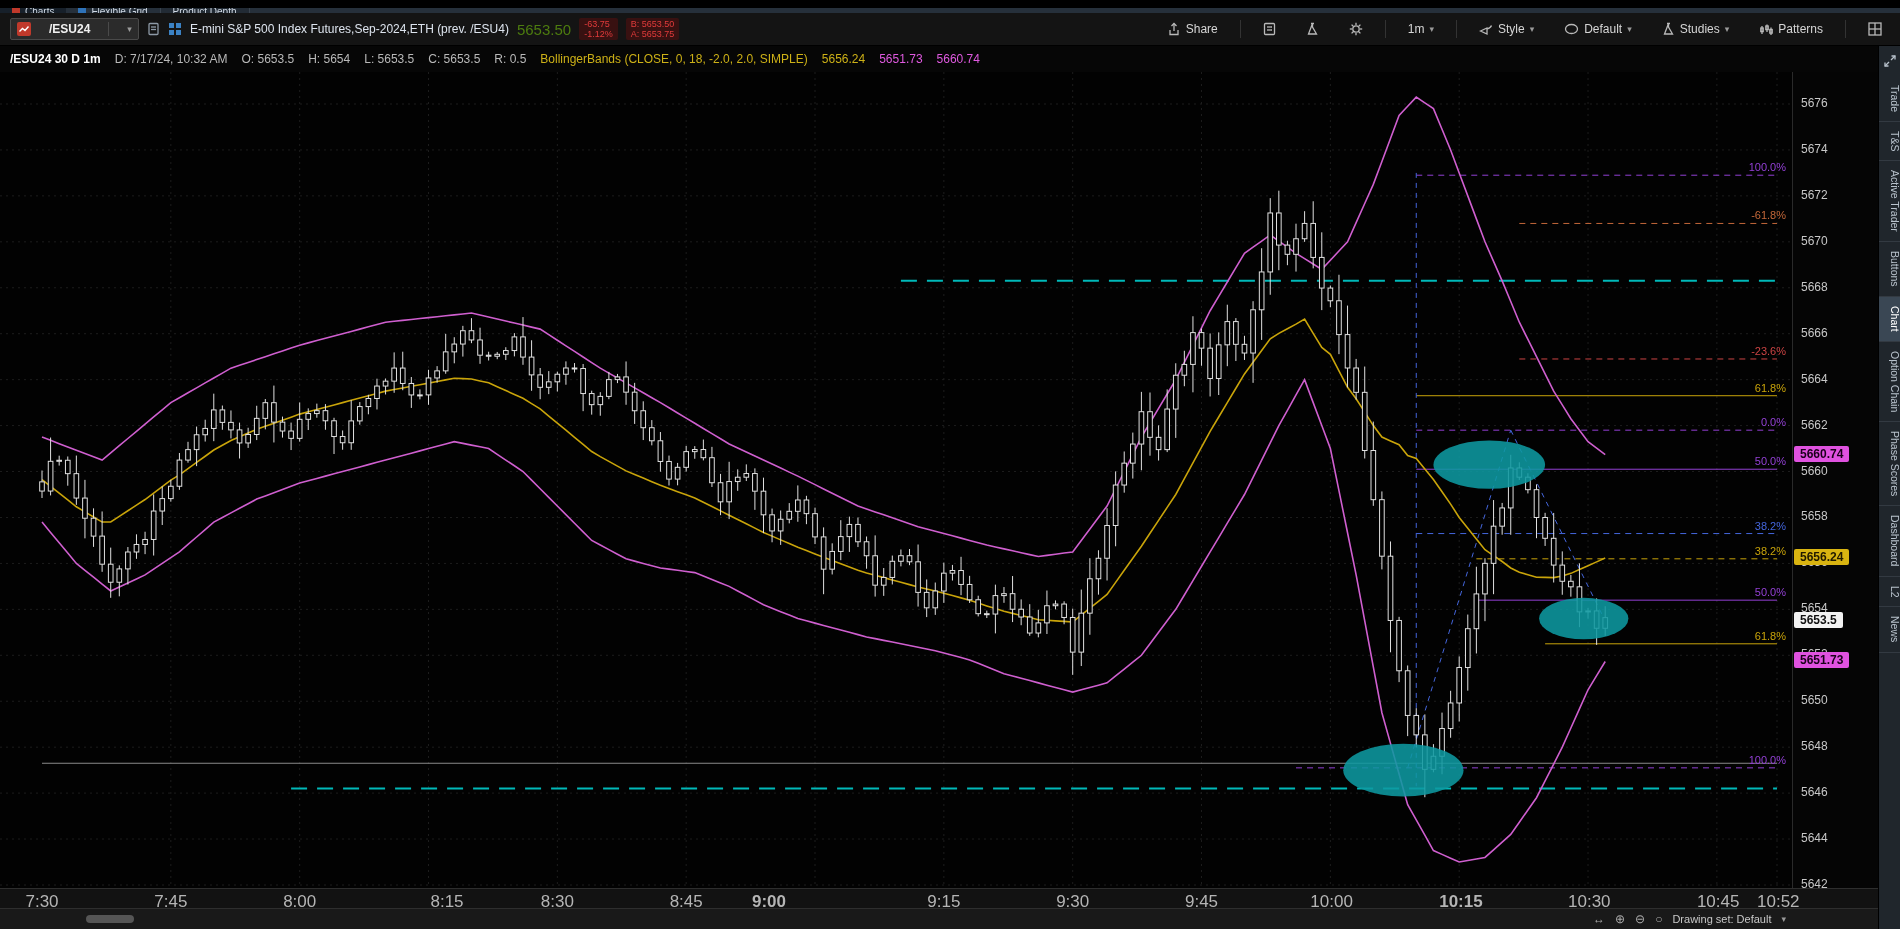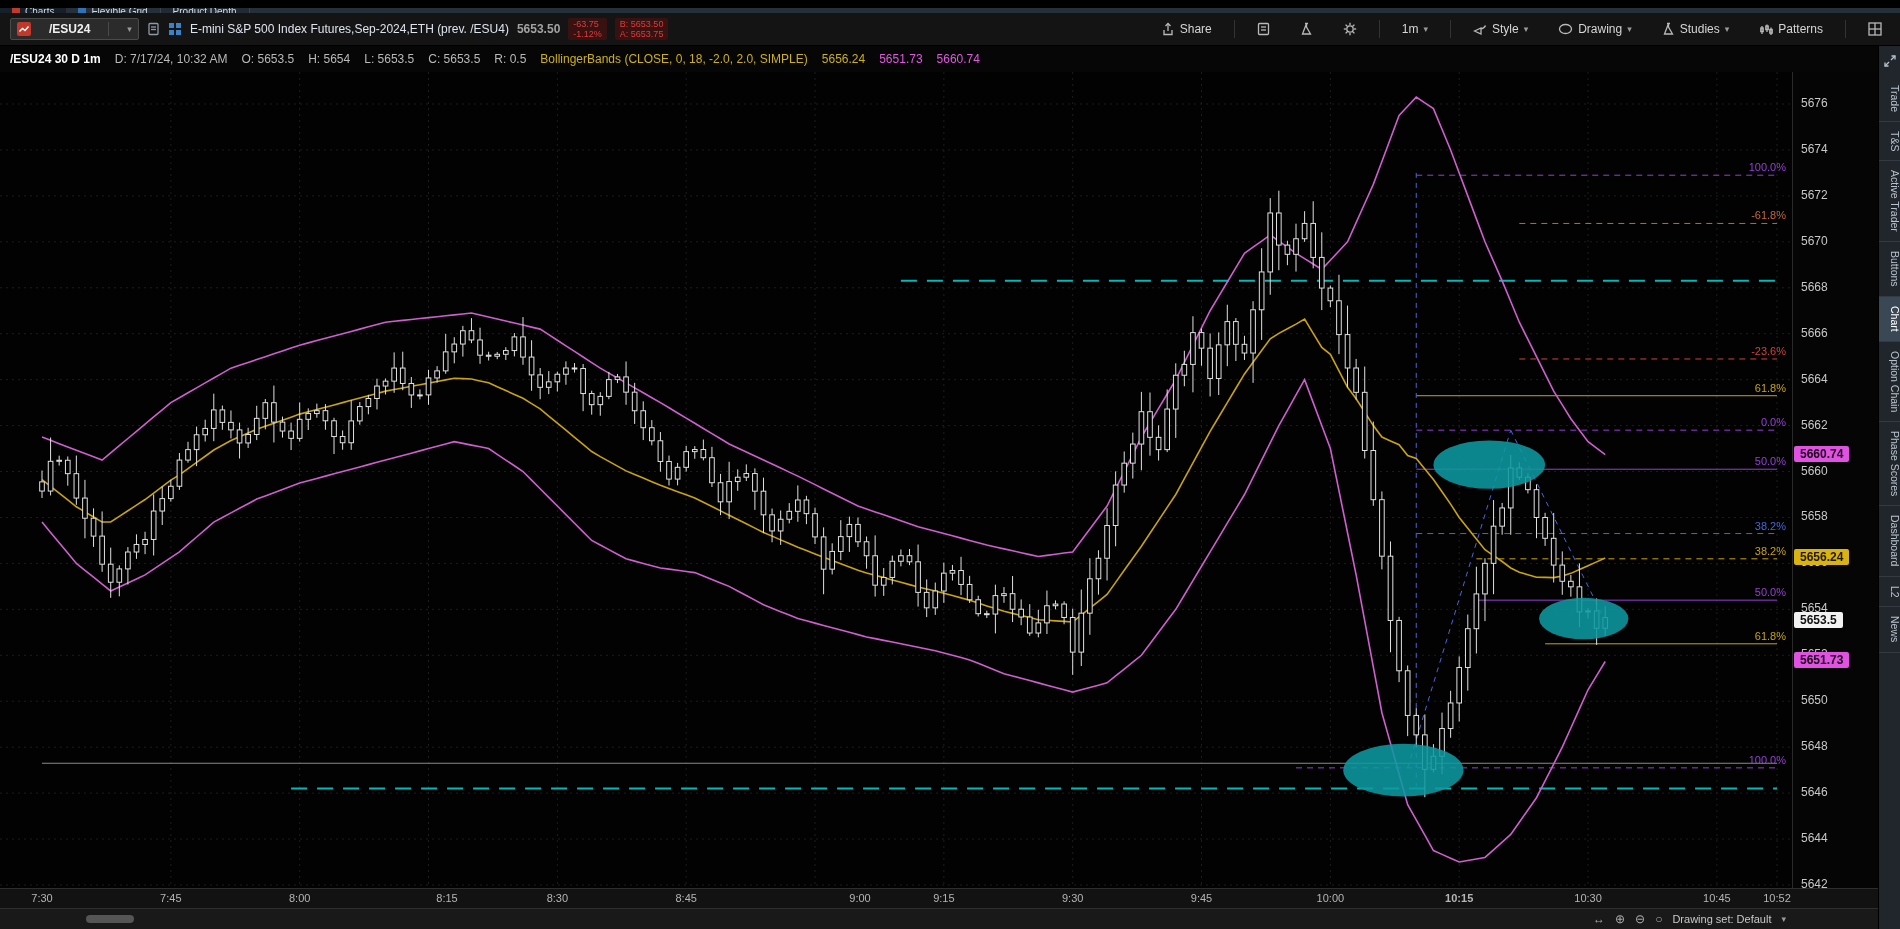--- a/index.html
+++ b/index.html
@@ -12,21 +12,21 @@
   .top-tab.panel{background:#222b35;border-left:1px solid #39434e;border-right:1px solid #39434e}
   .mini-sq{width:8px;height:8px;border-radius:1px;display:inline-block}
 
   
   #toolbar{position:absolute;left:0;top:13px;width:1900px;height:33px;background:#141414;display:flex;align-items:center;gap:8px;padding:0 10px;border-bottom:1px solid #000}
   .symbol-box{display:flex;align-items:center;gap:18px;background:#2b2b2b;border:1px solid #4a4a4a;border-radius:2px;padding:2px 6px;height:22px;cursor:pointer}
   .symbol-text{font-size:12px;font-weight:bold;color:#f0f0f0}
   .caret{font-size:9px;color:#9a9a9a;line-height:1}
   .box-div{width:1px;height:14px;background:#4a4a4a}
   .desc{font-size:12px;color:#dde4ee;white-space:nowrap}
-  .last-price{font-size:12px;font-weight:bold;color:#a3a3a3}
+  .last-price{font-size:15px;font-weight:normal;color:#4d7c0f}
   .red-badge{background:#381111;border-radius:2px;padding:1px 5px;display:flex;flex-direction:column;justify-content:center;line-height:1.15}
   .red-badge span{font-size:9px;color:#e23b3b;white-space:nowrap}
   .tb-right{margin-left:auto;display:flex;align-items:center;gap:14px}
   .tbtn{display:flex;align-items:center;gap:5px;color:#d6d6d6;font-size:12px;padding:0 8px;height:24px;cursor:pointer;white-space:nowrap}
   .sep{width:1px;height:18px;background:#333}
   .icn{display:inline-block;vertical-align:middle}
   svg.icn{stroke:#b9b9b9;fill:none;stroke-width:1.3}
 
   
   #infobar{position:absolute;left:0;top:46px;width:1878px;height:26px;background:#060606;display:flex;align-items:center;gap:14px;padding:0 10px;font-size:12px;white-space:nowrap}
@@ -35,21 +35,21 @@
   .ib-study{color:#cdb117}
   .ib-yellow{color:#cdb117}
   .ib-magenta{color:#e05ae0}
 
   
   #plot{position:absolute;left:0;top:72px;width:1792px;height:816px;background:#020202}
   #chart-svg{position:absolute;left:0;top:0}
   #price-axis{position:absolute;left:1792px;top:72px;width:86px;height:816px;background:#050505;border-left:1px solid #2a2a2a;font-size:12px;color:#c8c8c8;overflow:visible}
   .ylabel{position:absolute;left:8px;height:16px}
   .bubble{position:absolute;left:1px;padding:1px 6px;border-radius:2px;font-size:12px;font-weight:bold;z-index:3;white-space:nowrap}
-  #x-axis{position:absolute;left:0;top:888px;width:1878px;height:20px;background:#121212;border-top:1px solid #2e2e2e;font-size:11px;color:#b5b5b5}
+  #x-axis{position:absolute;left:0;top:888px;width:1878px;height:20px;background:#121212;border-top:1px solid #2e2e2e;font-size:17px;color:#b5b5b5}
   .xlabel{position:absolute;top:3px;width:40px;text-align:center}
 
   
   #bottom-bar{position:absolute;left:0;top:908px;width:1878px;height:21px;background:#191919;border-top:1px solid #2e2e2e;display:flex;align-items:center}
   #scroll-thumb{position:absolute;left:86px;top:6px;width:48px;height:8px;background:#555;border-radius:4px;cursor:pointer}
   .bb-right{margin-left:auto;display:flex;align-items:center;gap:10px;padding-right:92px;font-size:11px;color:#c8c8c8}
   .bb-icon{color:#a9a9a9;font-size:12px;cursor:pointer}
 
   
   #right-strip{position:absolute;left:1878px;top:46px;width:22px;height:883px;background:#20262c;border-left:1px solid #000;display:flex;flex-direction:column;align-items:center}
@@ -154,21 +154,21 @@
         <path d="M1.5,8 L8,5 L8,11 Z"></path>
         <path d="M8,6 C11,5 12,4 12.5,2.5"></path>
       </svg>
       <span>Style</span>
       <span class="caret">▾</span>
     </div>
     <div class="tbtn">
       <svg class="icn" width="15" height="12">
         <ellipse cx="7.5" cy="6" rx="6" ry="4.5"></ellipse>
       </svg>
-      <span>Drawing</span>
+      <span>Default</span>
       <span class="caret">▾</span>
     </div>
     <div class="tbtn">
       <svg class="icn" width="13" height="14">
         <path d="M5,1.5 L8,1.5 M6.5,1.5 L6.5,5 L10.5,12 L2.5,12 Z"></path>
       </svg>
       <span>Studies</span>
       <span class="caret">▾</span>
     </div>
     <div class="tbtn">
@@ -671,21 +671,21 @@
     <div class="bubble" style="top: 539.838px; background: rgb(242, 242, 242); color: rgb(17, 17, 17);">5653.5</div>
     <div class="bubble" style="top: 580.496px; background: rgb(224, 82, 224); color: rgb(26, 0, 26);">5651.73</div>
   </div>
 <div id="x-axis">
     <div class="xlabel" style="left: 22px;">7:30</div>
     <div class="xlabel" style="left: 150.837px;">7:45</div>
     <div class="xlabel" style="left: 279.673px;">8:00</div>
     <div class="xlabel" style="left: 427px;">8:15</div>
     <div class="xlabel" style="left: 537.347px;">8:30</div>
     <div class="xlabel" style="left: 666.183px;">8:45</div>
-    <div class="xlabel" style="left: 840px;">9:00</div>
+    <div class="xlabel" style="left: 749px; font-weight: bold;">9:00</div>
     <div class="xlabel" style="left: 923.856px;">9:15</div>
     <div class="xlabel" style="left: 1052.69px;">9:30</div>
     <div class="xlabel" style="left: 1181.53px;">9:45</div>
     <div class="xlabel" style="left: 1310.37px;">10:00</div>
     <div class="xlabel" style="left: 1439.2px; font-weight: bold;">10:15</div>
     <div class="xlabel" style="left: 1568.04px;">10:30</div>
     <div class="xlabel" style="left: 1696.88px;">10:45</div>
     <div class="xlabel" style="left: 1757px;">10:52</div>
   </div>
 

